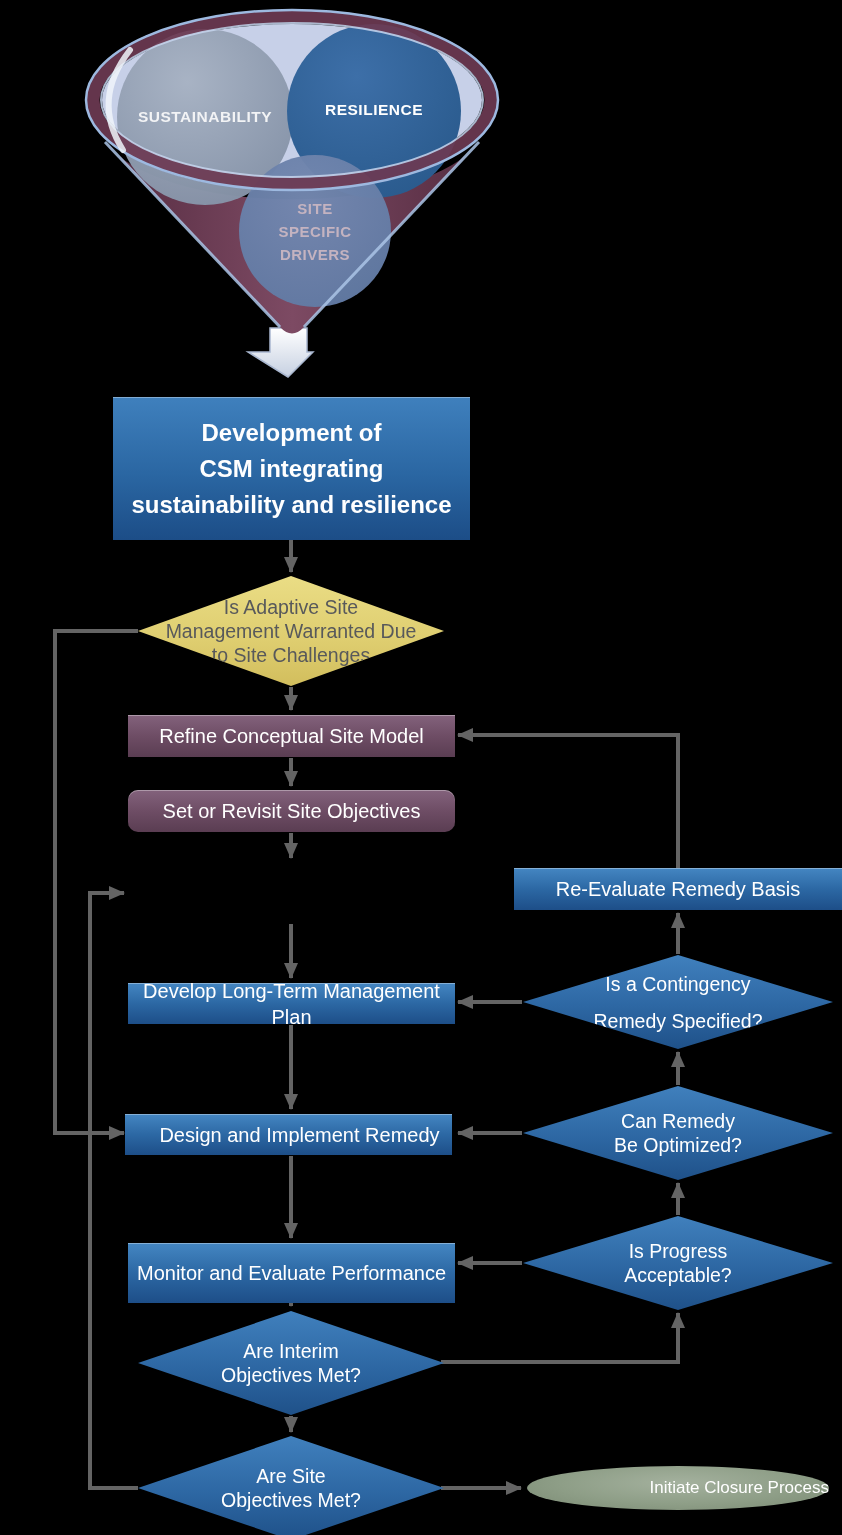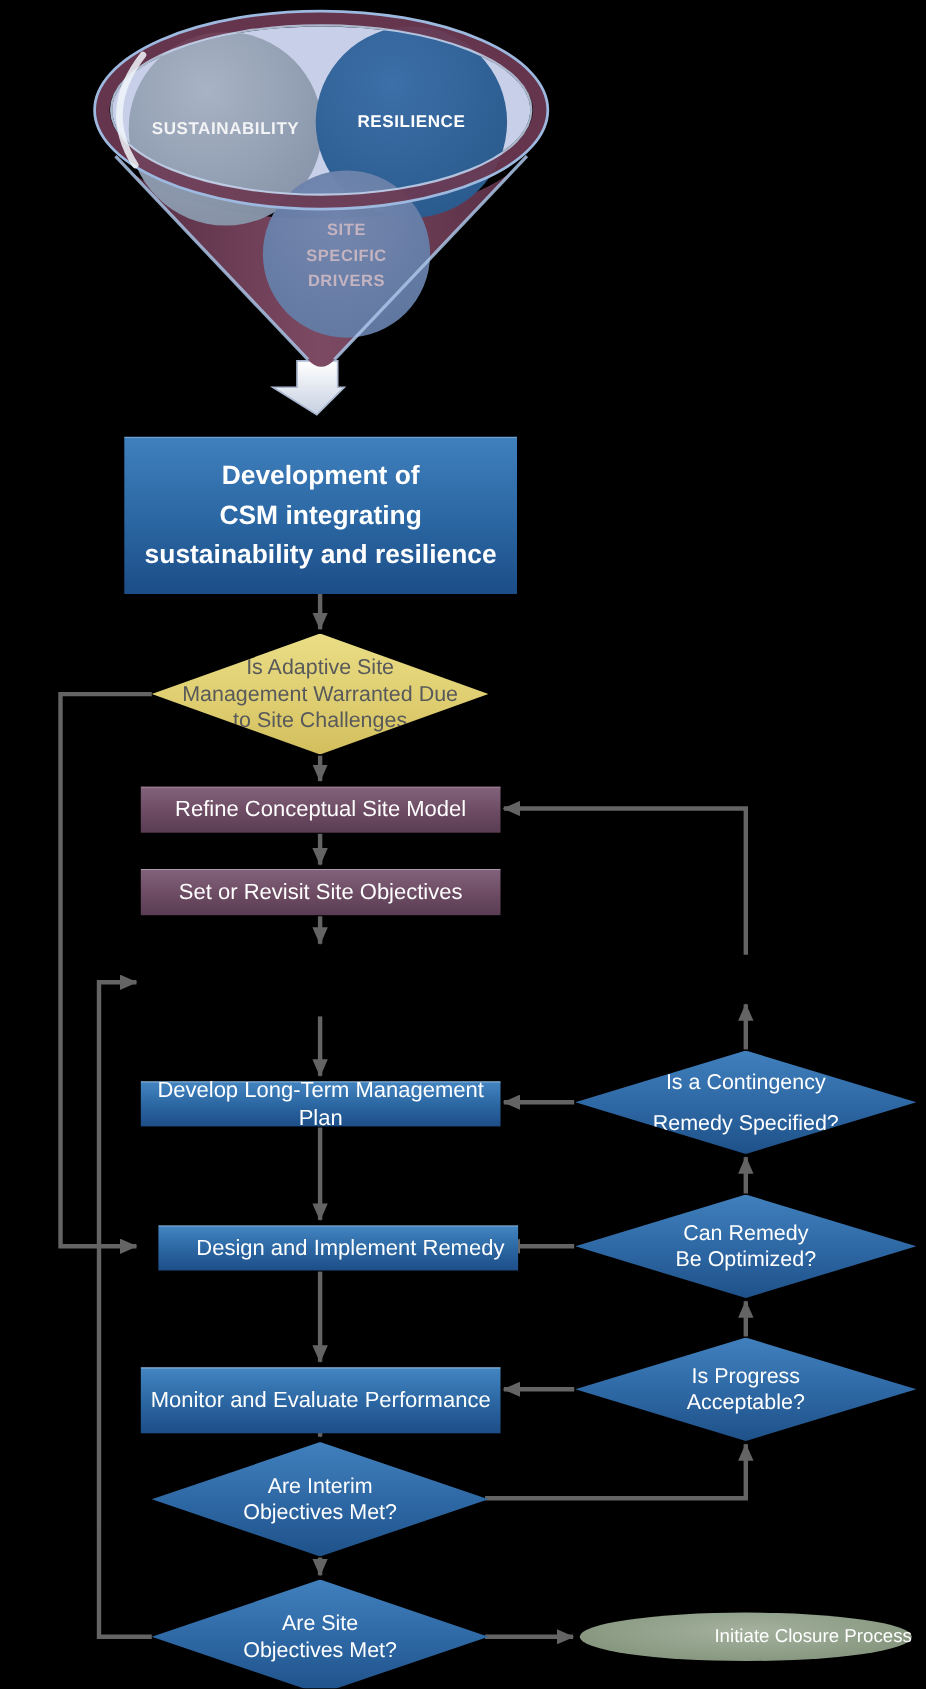--- a/index.html
+++ b/index.html
@@ -129,37 +129,40 @@
   <div class="abs diamond yellow lines" style="left:138px;top:576px;width:306px;height:110px;">
     <span>Is Adaptive Site</span>
     <span>Management Warranted Due</span>
     <span>to Site Challenges</span>
   </div>
 
   <div class="abs box purple" style="left:128px;top:715px;width:327px;height:42px;">
     <span>Refine Conceptual Site Model</span>
   </div>
 
-  <div class="abs box purple" style="left:128px;top:790px;width:327px;height:42px;">
+  <div class="abs box purple" style="left:128px;top:790px;width:327px;height:42px;border-radius:10px;">
     <span>Set or Revisit Site Objectives</span>
   </div>
 
 
   <div class="abs box blue" style="left:128px;top:983px;width:327px;height:41px;">
     <span>Develop Long-Term Management Plan</span>
   </div>
 
-  <div class="abs box blue" style="left:144px;top:1114px;width:327px;height:41px;padding-left:22px;">
+  <div class="abs box blue" style="left:125px;top:1114px;width:327px;height:41px;padding-left:22px;">
     <span>Design and Implement Remedy</span>
   </div>
 
   <div class="abs box blue" style="left:128px;top:1243px;width:327px;height:60px;">
     <span>Monitor and Evaluate Performance</span>
   </div>
 
+  <div class="abs box blue" style="left:514px;top:868px;width:328px;height:42px;">
+    <span>Re-Evaluate Remedy Basis</span>
+  </div>
 
   <div class="abs diamond blue lines" style="left:523px;top:955px;width:310px;height:94px;gap:13px;">
     <span>Is a Contingency</span>
     <span>Remedy Specified?</span>
   </div>
 
   <div class="abs diamond blue lines" style="left:523px;top:1086px;width:310px;height:94px;">
     <span>Can Remedy</span>
     <span>Be Optimized?</span>
   </div>

